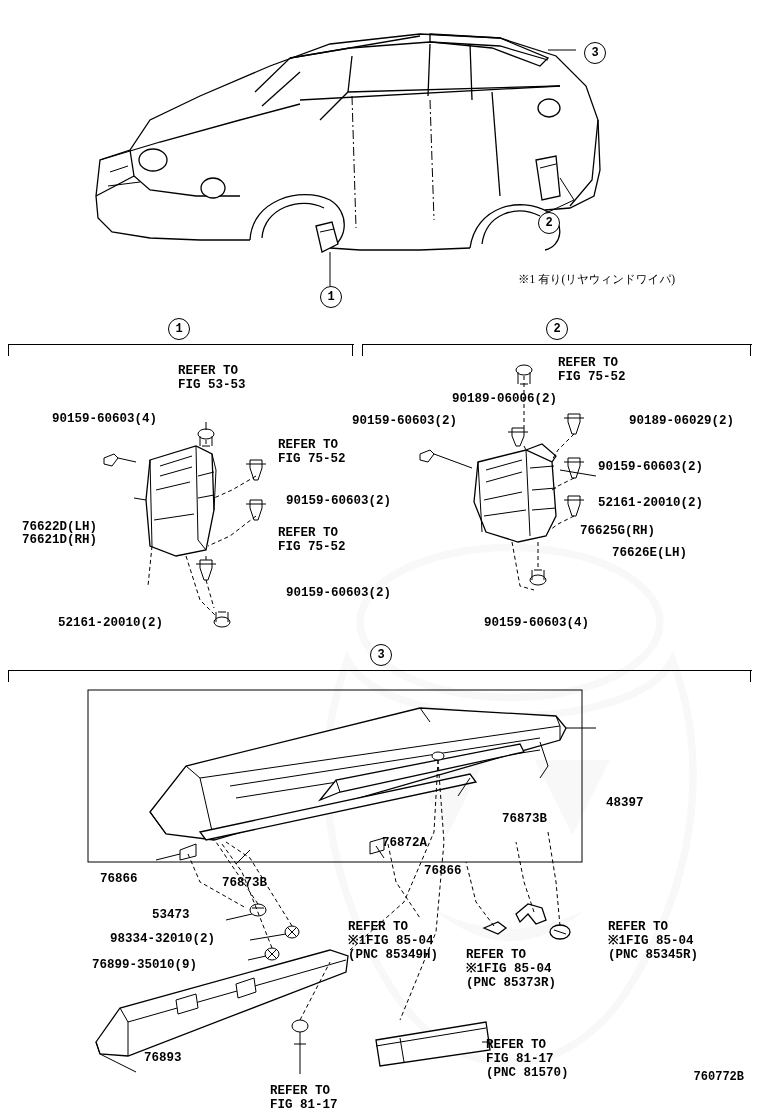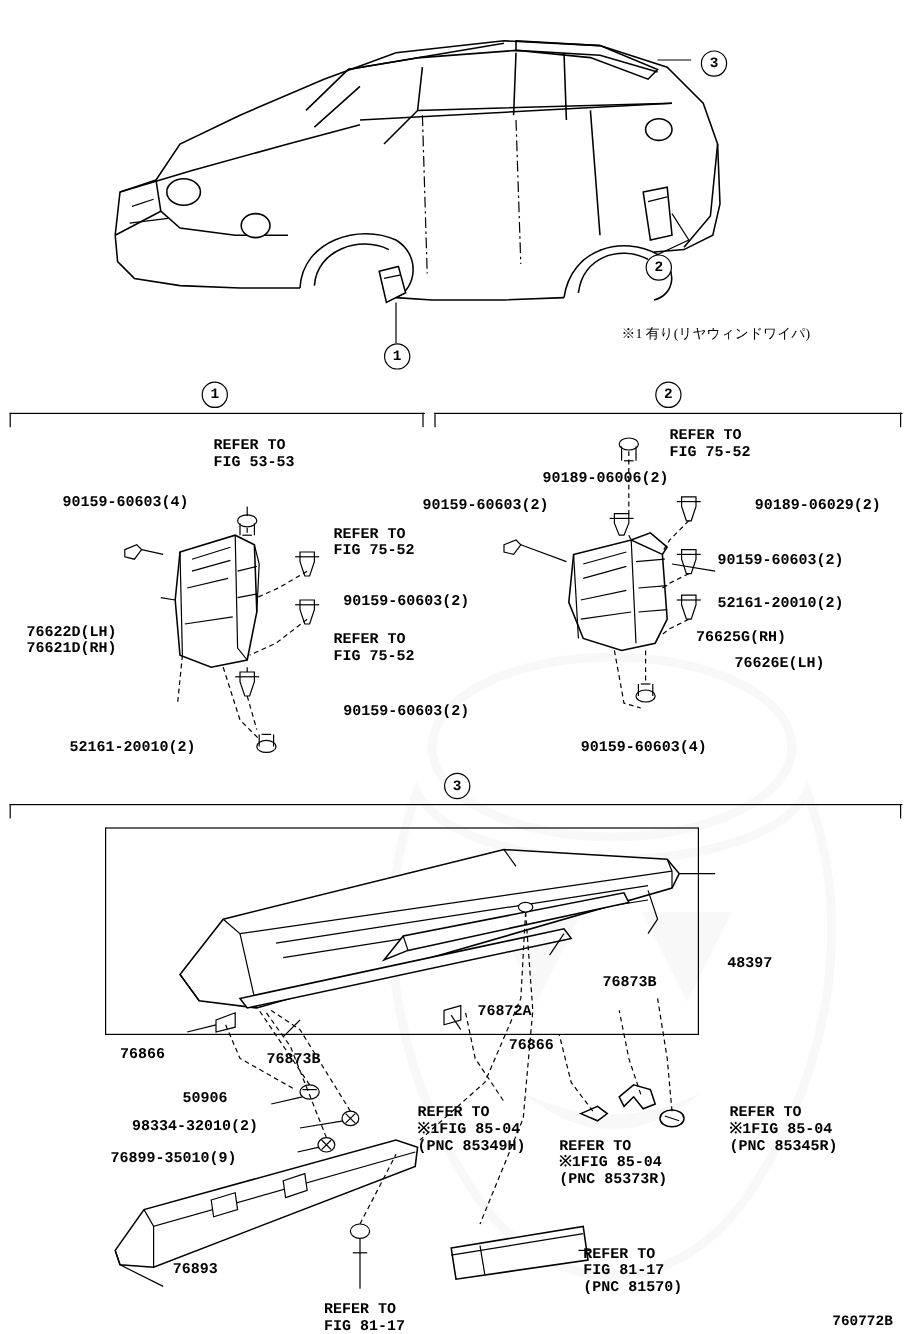--- a/index.html
+++ b/index.html
@@ -23,21 +23,21 @@
   .thin{stroke-width:1;}
   .med{stroke-width:1.3;}
   .dash{stroke-dasharray:4 3;stroke-width:1;}
   .dashdot{stroke-dasharray:9 3 2 3;stroke-width:1;}
   .fillw{fill:#fff;}
   .nofill{fill:none;}
 
   .sep{position:absolute;background:#000;height:1.2px;}
   .vtick{position:absolute;background:#000;width:1.2px;}
 
-  #bottomcode{position:absolute;right:16px;bottom:4px;font-size:12px;font-weight:bold;font-family:"Liberation Mono",monospace;margin-left:39px;}
+  #bottomcode{position:absolute;right:16px;bottom:28px;font-size:12px;font-weight:bold;font-family:"Liberation Mono",monospace;margin-left:39px;}
 </style>
 </head>
 <body>
 
 <div class="page">
 
   <svg class="watermark" width="760" height="1112">
     <g transform="translate(380,560) scale(1.25)" fill="#000" opacity="0.5">
       <ellipse cx="0" cy="-150" rx="120" ry="60" fill="none" stroke="#000" stroke-width="6"></ellipse>
       <path d="M-130,-120 C-160,-40 -150,60 -90,150 C-40,220 40,220 90,150 C150,60 160,-40 130,-120 C100,-60 -100,-60 -130,-120 Z" fill="none" stroke="#000" stroke-width="6"></path>
@@ -335,25 +335,25 @@
     <path class="ln thin" d="M252,232 L226,238"></path>
     <path class="ln thin" d="M286,252 L250,258"></path>
     <path class="ln thin" d="M266,274 L248,278"></path>
     <path class="ln thin" d="M100,372 L136,390"></path>
     <path class="ln thin" d="M482,360 L492,360"></path>
     <path class="ln thin" d="M300,362 L300,392"></path>
   </svg>
 
   <div class="t" style="left:606px;top:796px;">48397</div>
   <div class="t" style="left:502px;top:812px;">76873B</div>
-  <div class="t" style="left:398px;top:836px;">76872A</div>
+  <div class="t" style="left:382px;top:836px;">76872A</div>
   <div class="t" style="left:424px;top:864px;">76866</div>
   <div class="t" style="left:100px;top:872px;">76866</div>
   <div class="t" style="left:222px;top:876px;">76873B</div>
-  <div class="t" style="left:152px;top:908px;">50906</div>
+  <div class="t" style="left:152px;top:908px;">53473</div>
   <div class="t" style="left:110px;top:932px;">98334-32010(2)</div>
   <div class="t" style="left:92px;top:958px;">76899-35010(9)</div>
   <div class="t" style="left:348px;top:920px;">REFER TO
 ※1FIG 85-04
 (PNC 85349H)</div>
   <div class="t" style="left:608px;top:920px;">REFER TO
 ※1FIG 85-04
 (PNC 85345R)</div>
   <div class="t" style="left:466px;top:948px;">REFER TO
 ※1FIG 85-04

